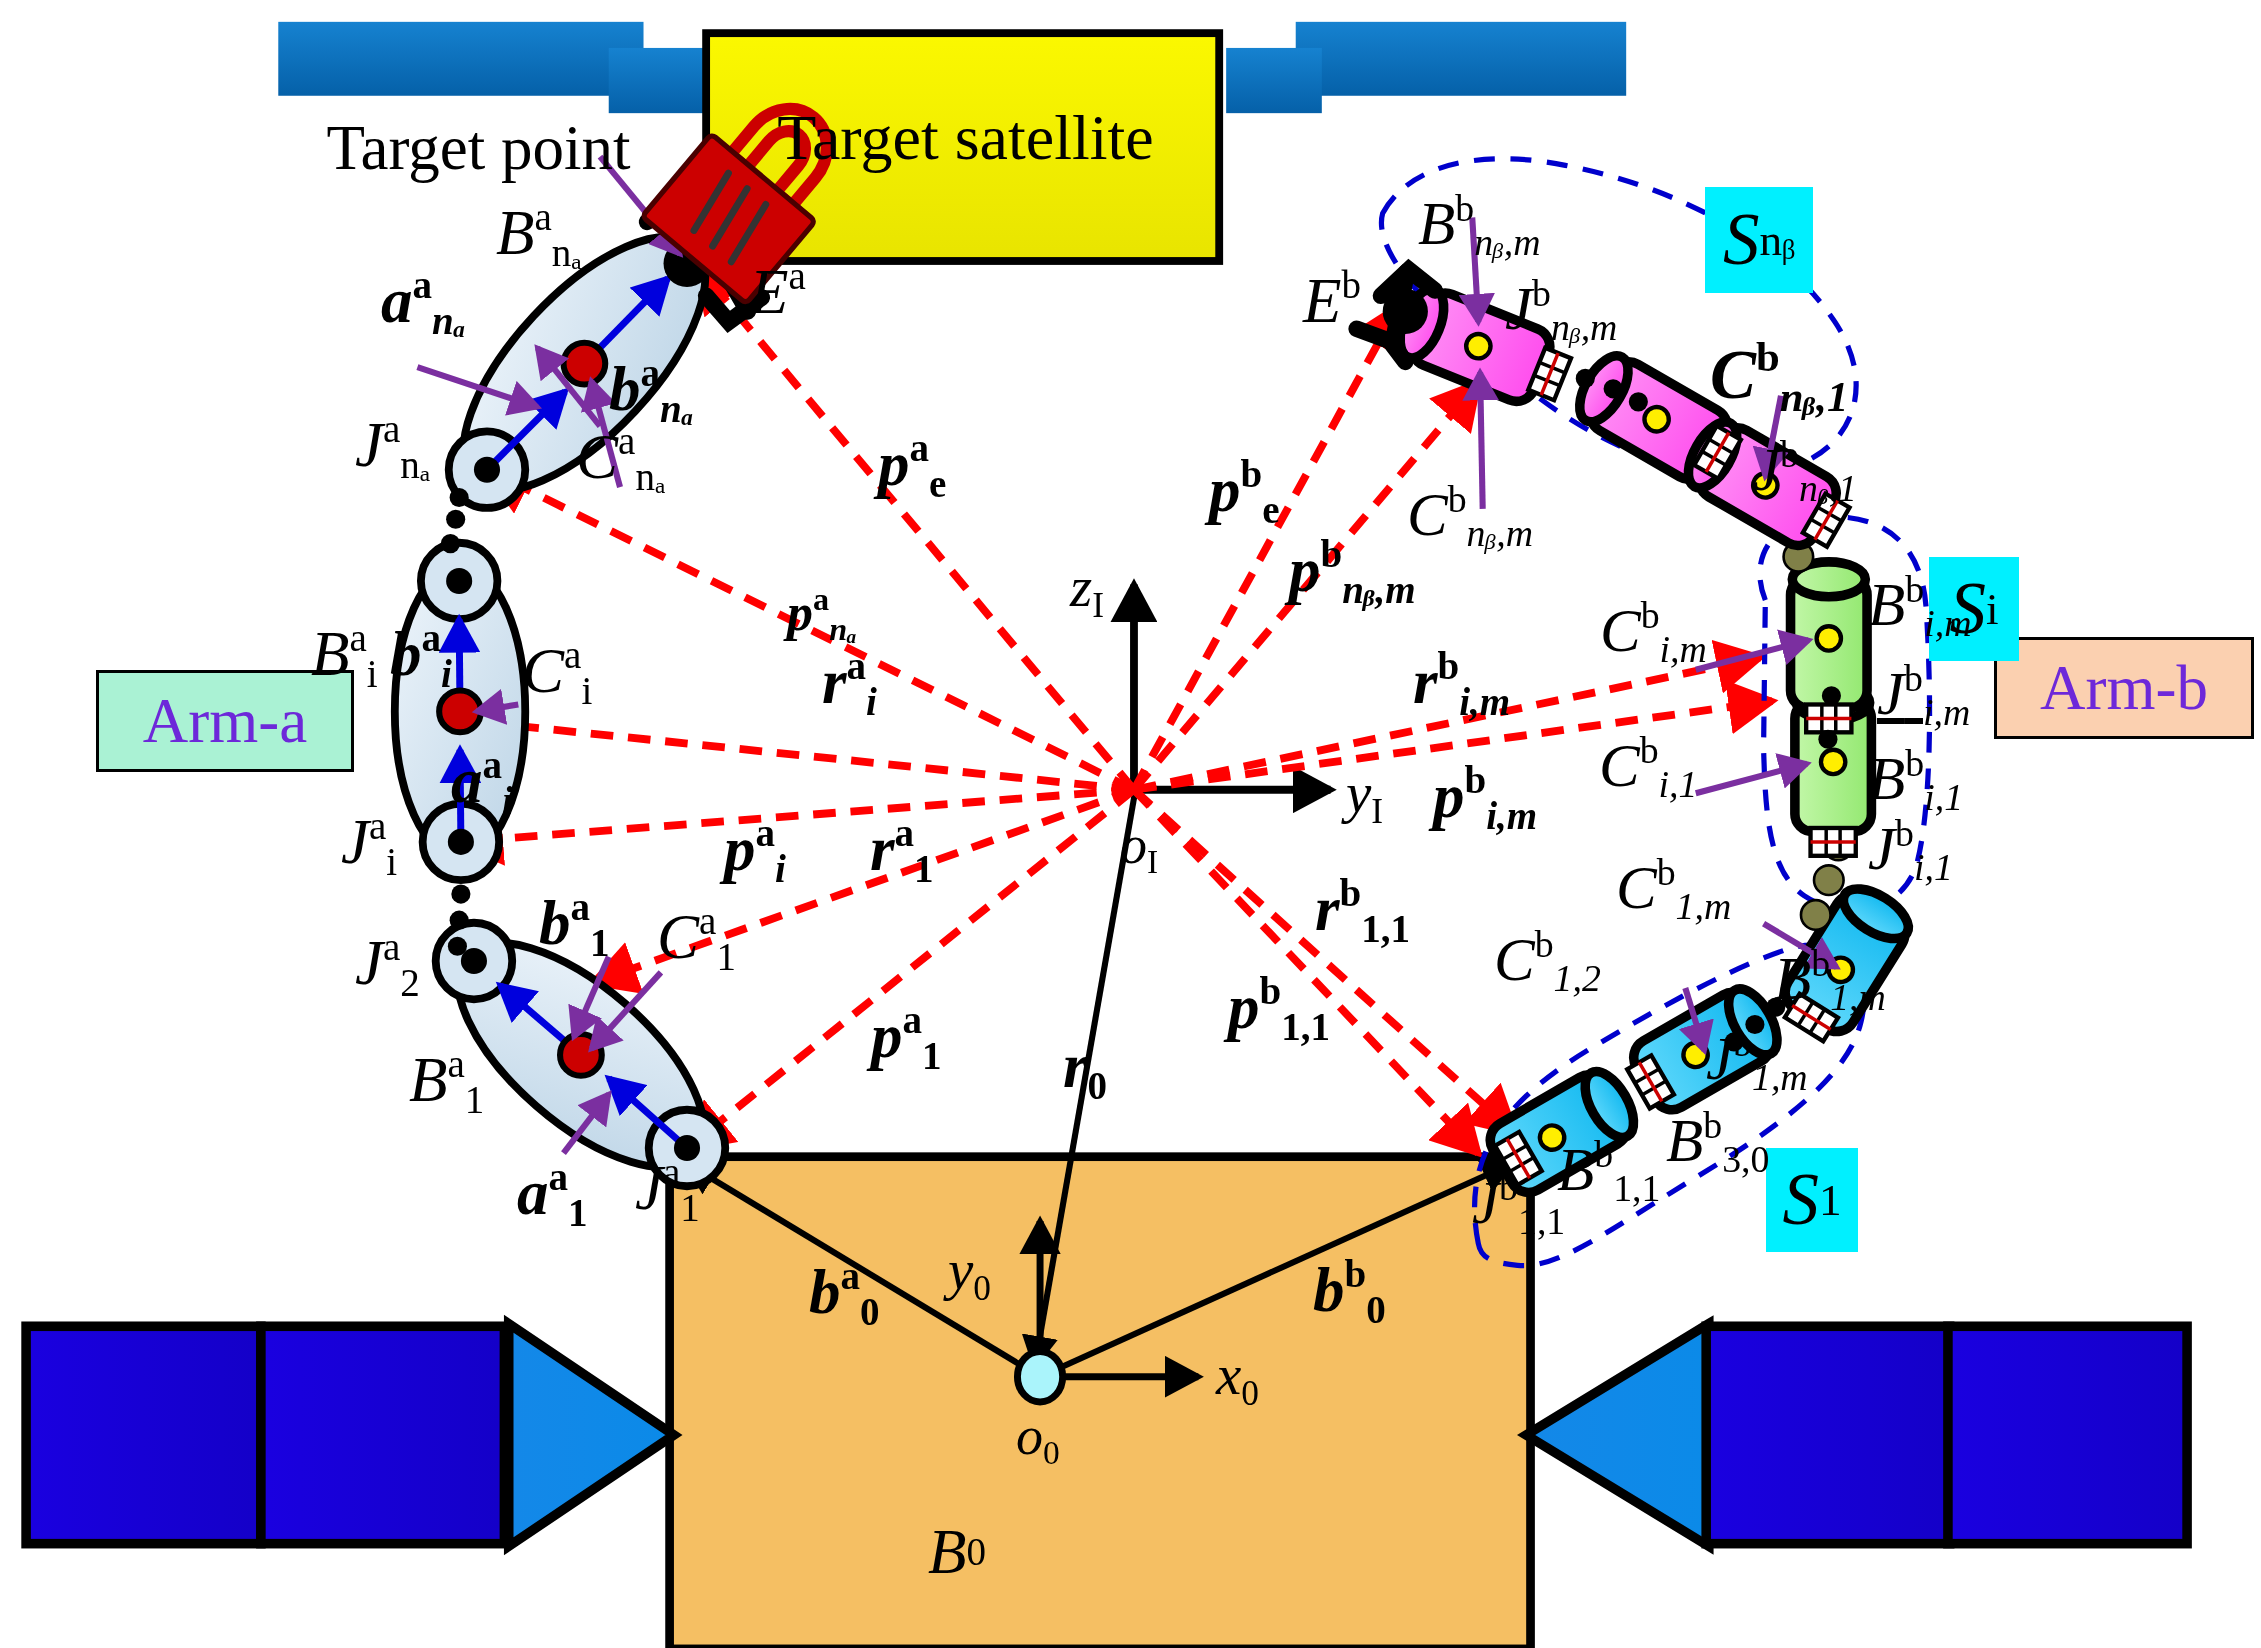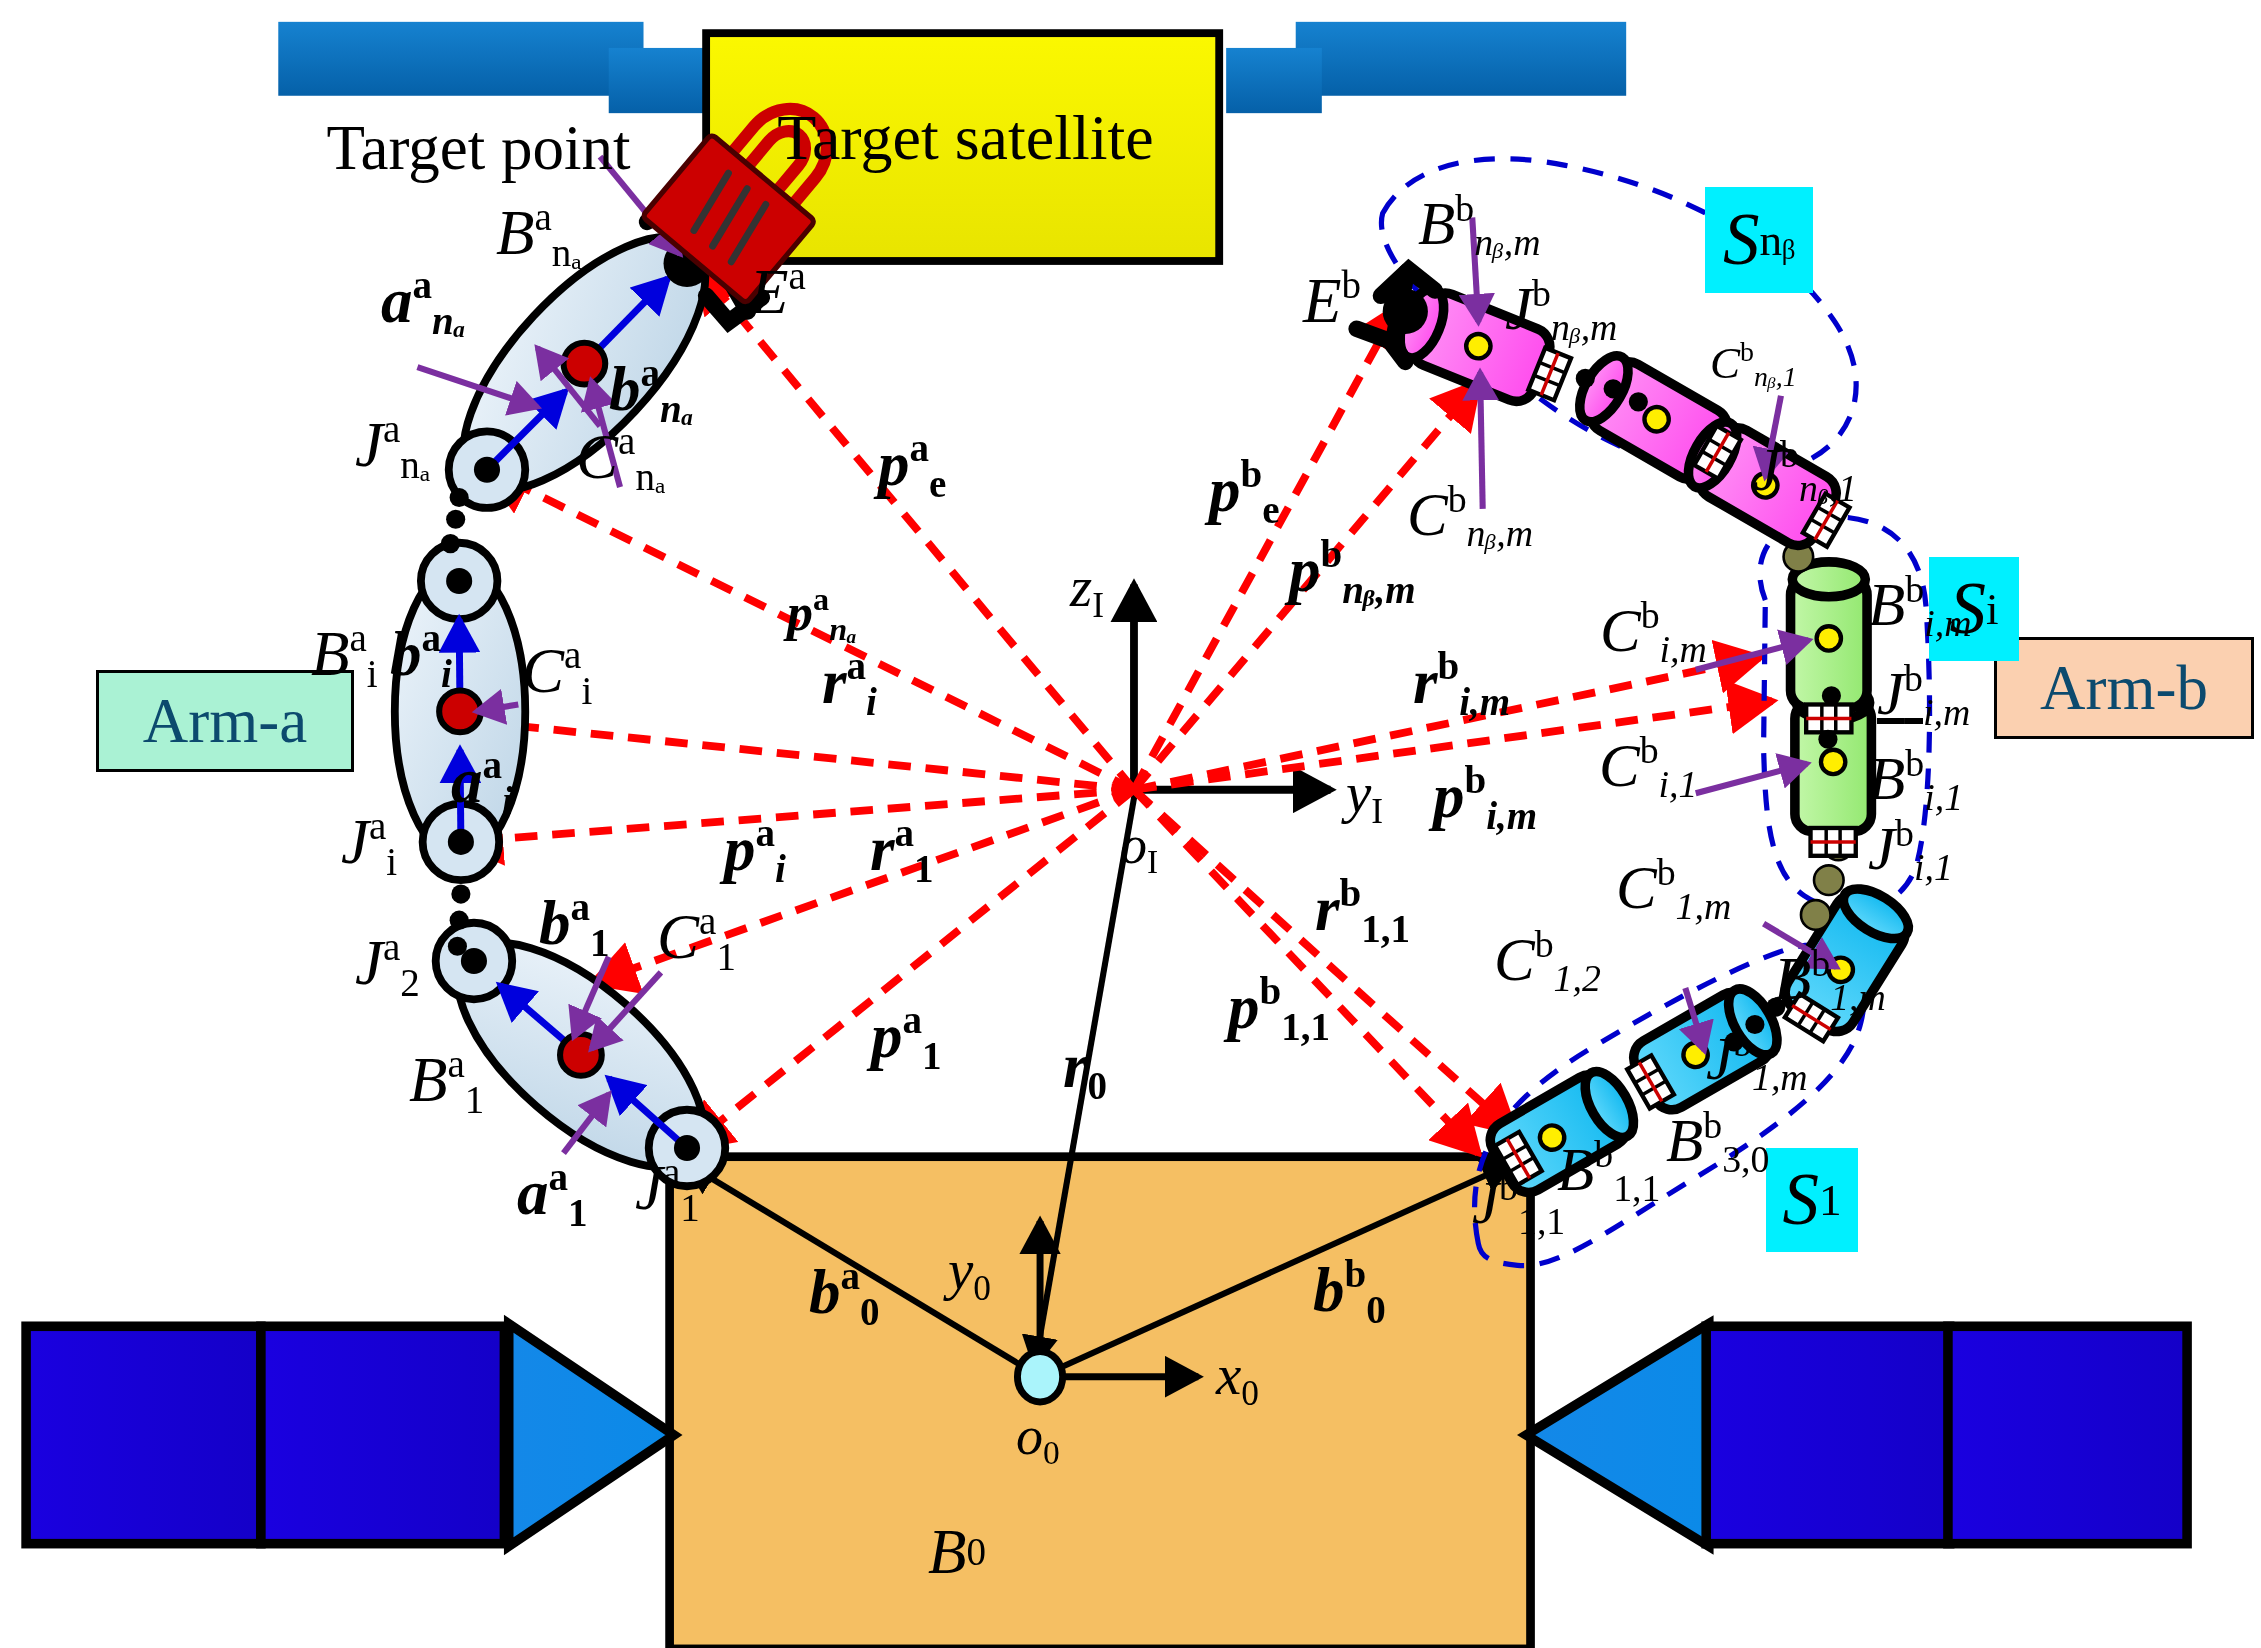--- a/index.html
+++ b/index.html
@@ -11,21 +11,21 @@
        font-family:"Liberation Serif", serif;}
   .math{font-style:italic;}
   .up{font-style:normal;}
   sup,sub{font-size:.62em;font-style:normal;line-height:0;}
   sup{vertical-align:.62em;}
   sub{vertical-align:-.30em;}
   .it{font-style:italic;}
   .bi{font-weight:bold;font-style:italic;}
 
   .boxlabel{position:absolute;border:3.5px solid #000;display:flex;align-items:center;
-            justify-content:center;font-family:"Liberation Serif", serif;color:#0c4a6e;}
+            justify-content:center;font-family:"Liberation Serif", serif;color:#6d28d9;}
   .cyanbox{position:absolute;background:#00f0ff;display:flex;align-items:center;
            justify-content:center;color:#000;}
   .plainbox{position:absolute;display:flex;align-items:center;justify-content:center;}
 </style>
 </head>
 <body>
 
 <div id="stage">
 
 <svg id="svgroot" viewBox="0 0 2600 1896">
@@ -530,21 +530,21 @@
 </div>
 
 <div class="lbl math" style="left:1418px;top:193px;font-size:61px;text-align:center;">
   <span>B</span><sup class="up">b</sup><sub class="it">nᵦ,m</sub>
 </div>
 
 <div class="lbl math" style="left:1505px;top:278px;font-size:61px;">
   <span>J</span><sup class="up">b</sup><sub class="it">nᵦ,m</sub>
 </div>
 
-<div class="lbl math" style="left:1710px;top:341px;font-size:45px;">
+<div class="lbl math" style="left:1710px;top:341px;font-size:69px;font-weight:bold;">
   <span>C</span><sup class="up">b</sup><sub class="it">nᵦ,1</sub>
 </div>
 
 <div class="lbl math" style="left:1753px;top:439px;font-size:61px;">
   <span>J</span><sup class="up">b</sup><sub class="it">nᵦ,1</sub>
 </div>
 
 <div class="lbl math" style="left:1407px;top:484px;font-size:61px;">
   <span>C</span><sup class="up">b</sup><sub class="it">nᵦ,m</sub>
 </div>

